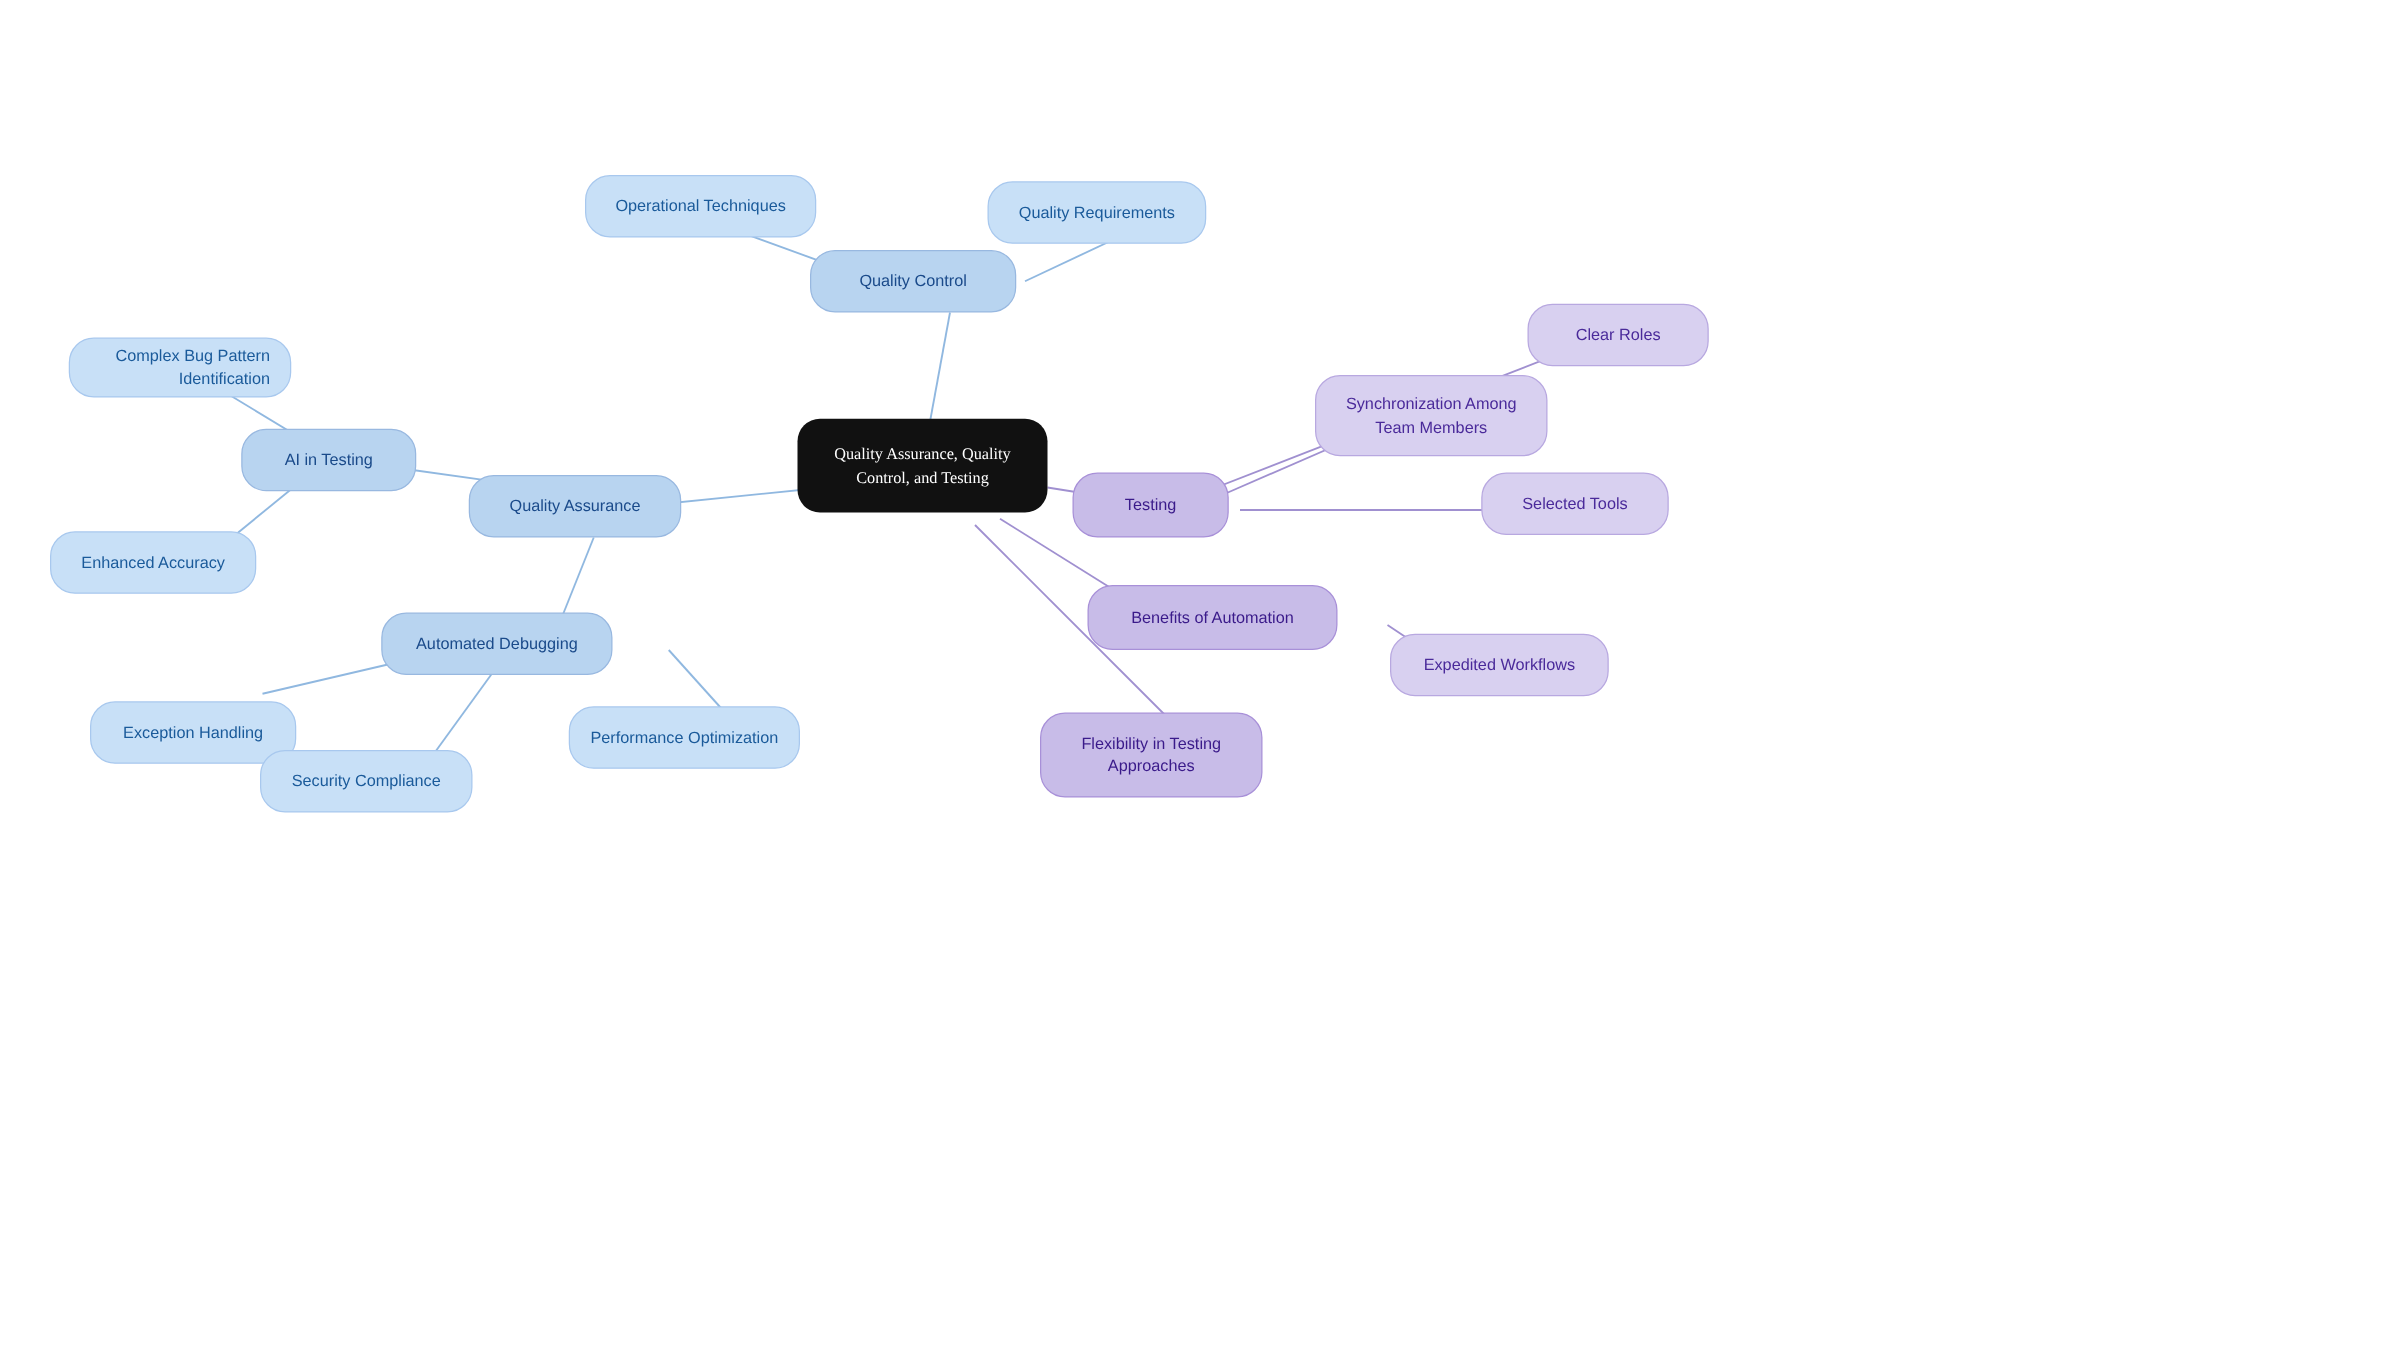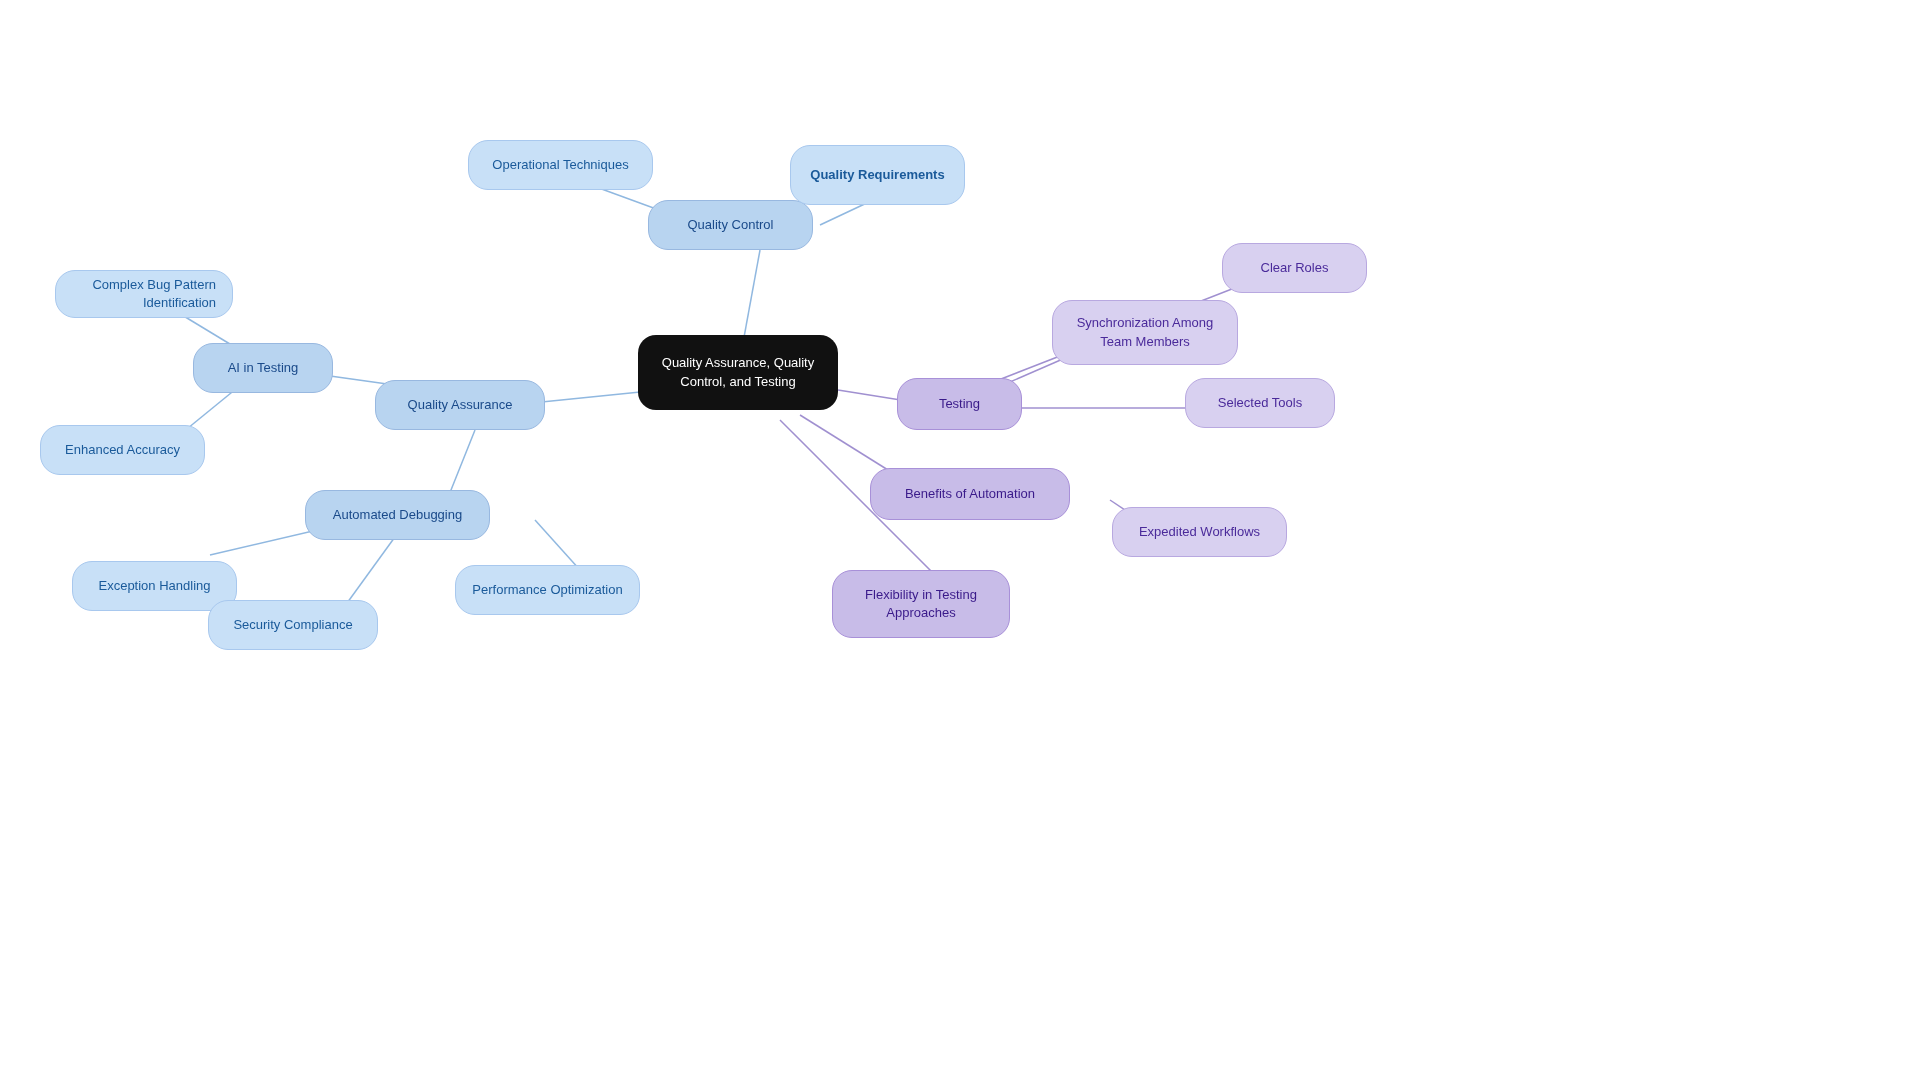--- a/index.html
+++ b/index.html
@@ -101,34 +101,34 @@
 
   <line x1="992" y1="408" x2="1285" y2="408" stroke="#a090d0" stroke-width="1.5"></line>
 
   <line x1="800" y1="415" x2="920" y2="490" stroke="#a090d0" stroke-width="1.5"></line>
 
   <line x1="1110" y1="500" x2="1155" y2="530" stroke="#a090d0" stroke-width="1.5"></line>
 
   <line x1="780" y1="420" x2="950" y2="590" stroke="#a090d0" stroke-width="1.5"></line>
 </svg>
 
-<div class="node node-central" style="left:638px; top:335px; width:200px; height:75px;">
+<div class="node node-central" style="left:638px; top:335px; width:200px; height:75px;font-family:Liberation Serif, serif;">
   <span class="node-label" style="color:#fff; font-size:13px; font-weight:500;">Quality Assurance, Quality
 Control, and Testing</span>
 </div>
 
 <div class="node node-blue-mid" style="left:648px; top:200px; width:165px; height:50px;">
   <span class="node-label" style="font-size:13px;">Quality Control</span>
 </div>
 
 <div class="node node-blue" style="left:468px; top:140px; width:185px; height:50px;">
   <span class="node-label" style="font-size:13px;">Operational Techniques</span>
 </div>
 
-<div class="node node-blue" style="left:790px; top:145px; width:175px; height:60px;font-weight:bold;">
+<div class="node node-blue" style="left:790px; top:145px; width:175px; height:50px;">
   <span class="node-label" style="font-size:13px;">Quality Requirements</span>
 </div>
 
 <div class="node node-blue-mid" style="left:375px; top:380px; width:170px; height:50px;">
   <span class="node-label" style="font-size:13px;">Quality Assurance</span>
 </div>
 
 <div class="node node-blue-mid" style="left:193px; top:343px; width:140px; height:50px;">
   <span class="node-label" style="font-size:13px;">AI in Testing</span>
 </div>
@@ -151,21 +151,21 @@
 </div>
 
 <div class="node node-blue" style="left:208px; top:600px; width:170px; height:50px;">
   <span class="node-label" style="font-size:13px;">Security Compliance</span>
 </div>
 
 <div class="node node-blue" style="left:455px; top:565px; width:185px; height:50px;">
   <span class="node-label" style="font-size:13px;">Performance Optimization</span>
 </div>
 
-<div class="node node-purple-mid" style="left:858px; top:378px; width:125px; height:52px;margin-left:39px;">
+<div class="node node-purple-mid" style="left:858px; top:378px; width:125px; height:52px;">
   <span class="node-label" style="font-size:13px;">Testing</span>
 </div>
 
 <div class="node node-purple" style="left:1222px; top:243px; width:145px; height:50px;">
   <span class="node-label" style="font-size:13px;">Clear Roles</span>
 </div>
 
 <div class="node node-purple" style="left:1052px; top:300px; width:186px; height:65px;">
   <span class="node-label" style="font-size:13px;">Synchronization Among Team
 Members</span>

